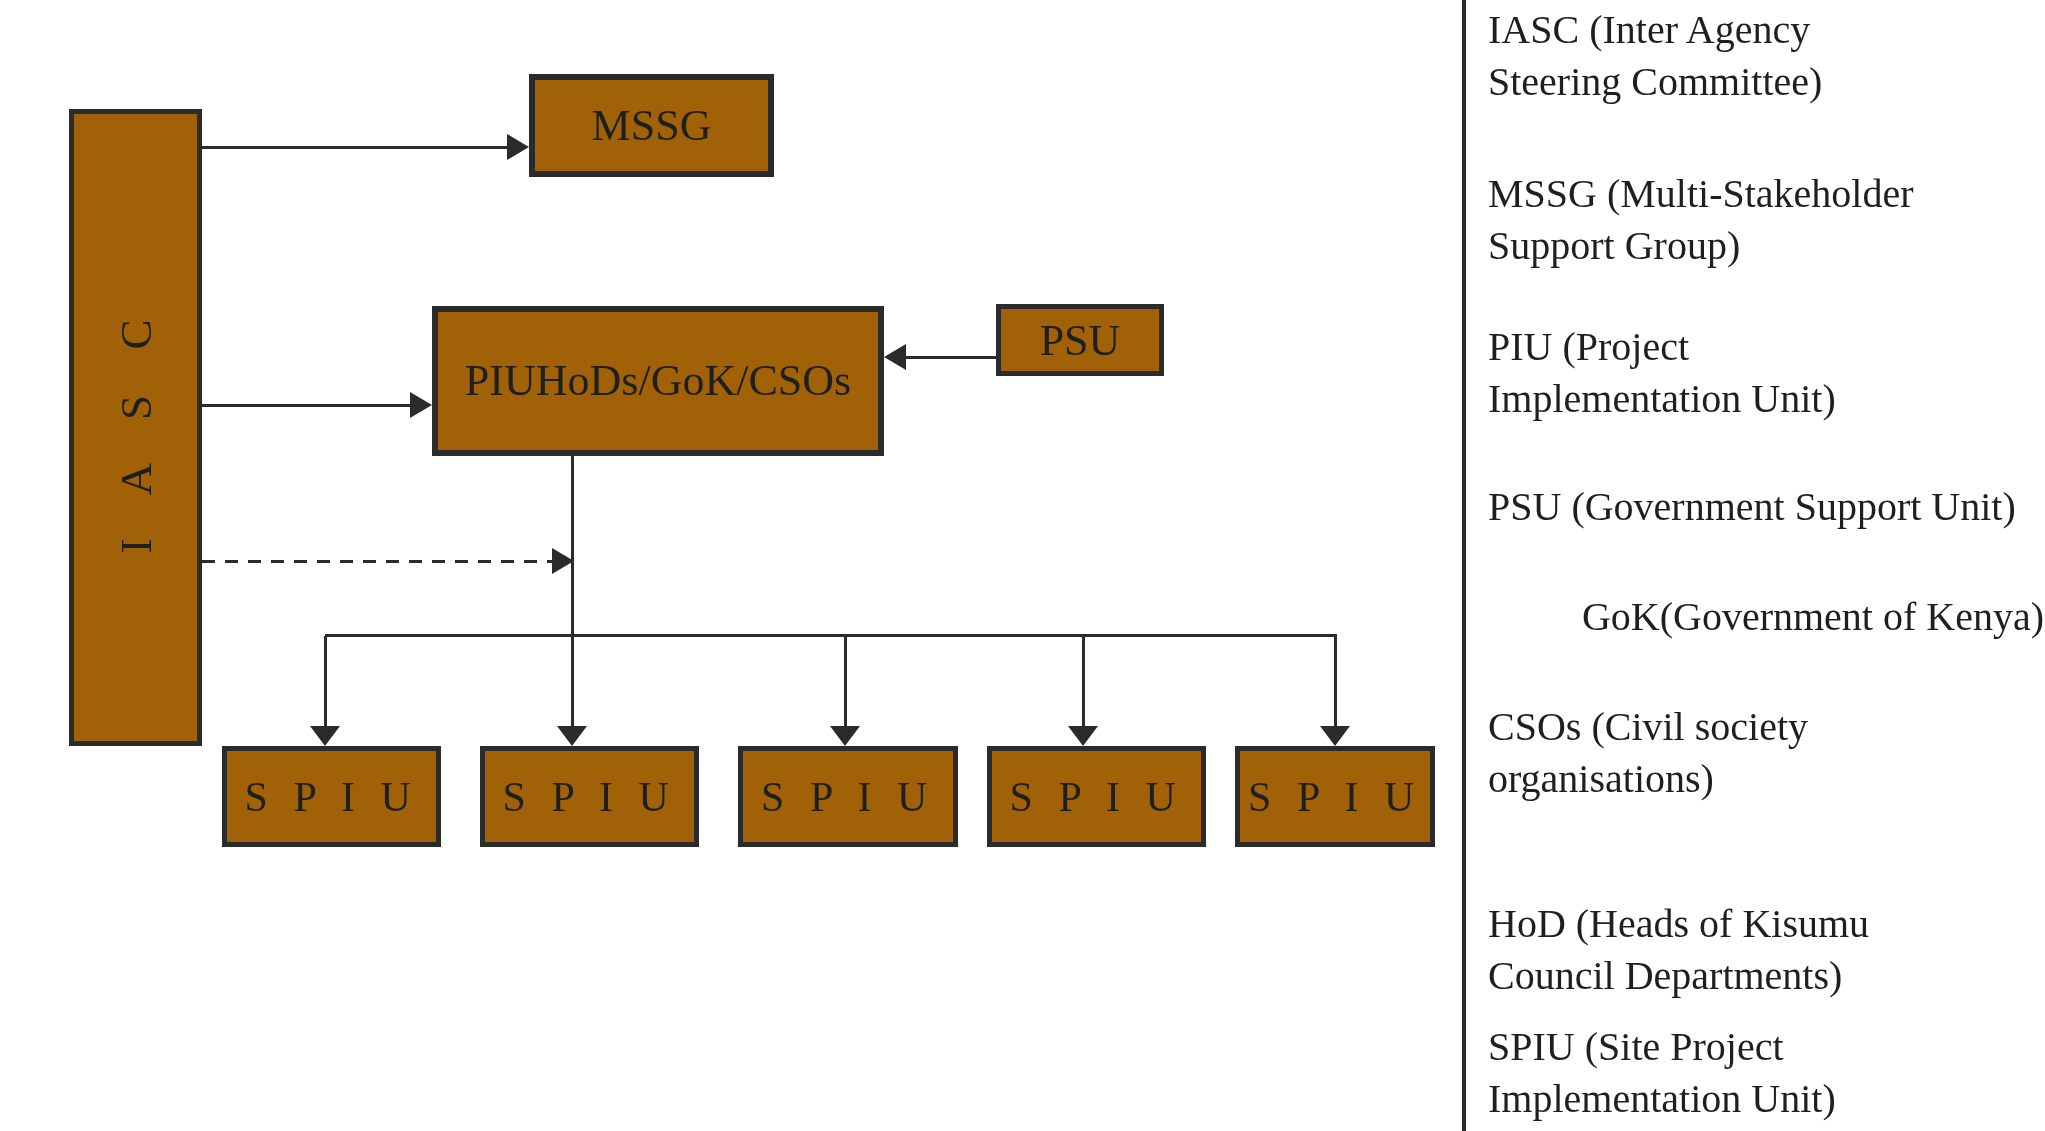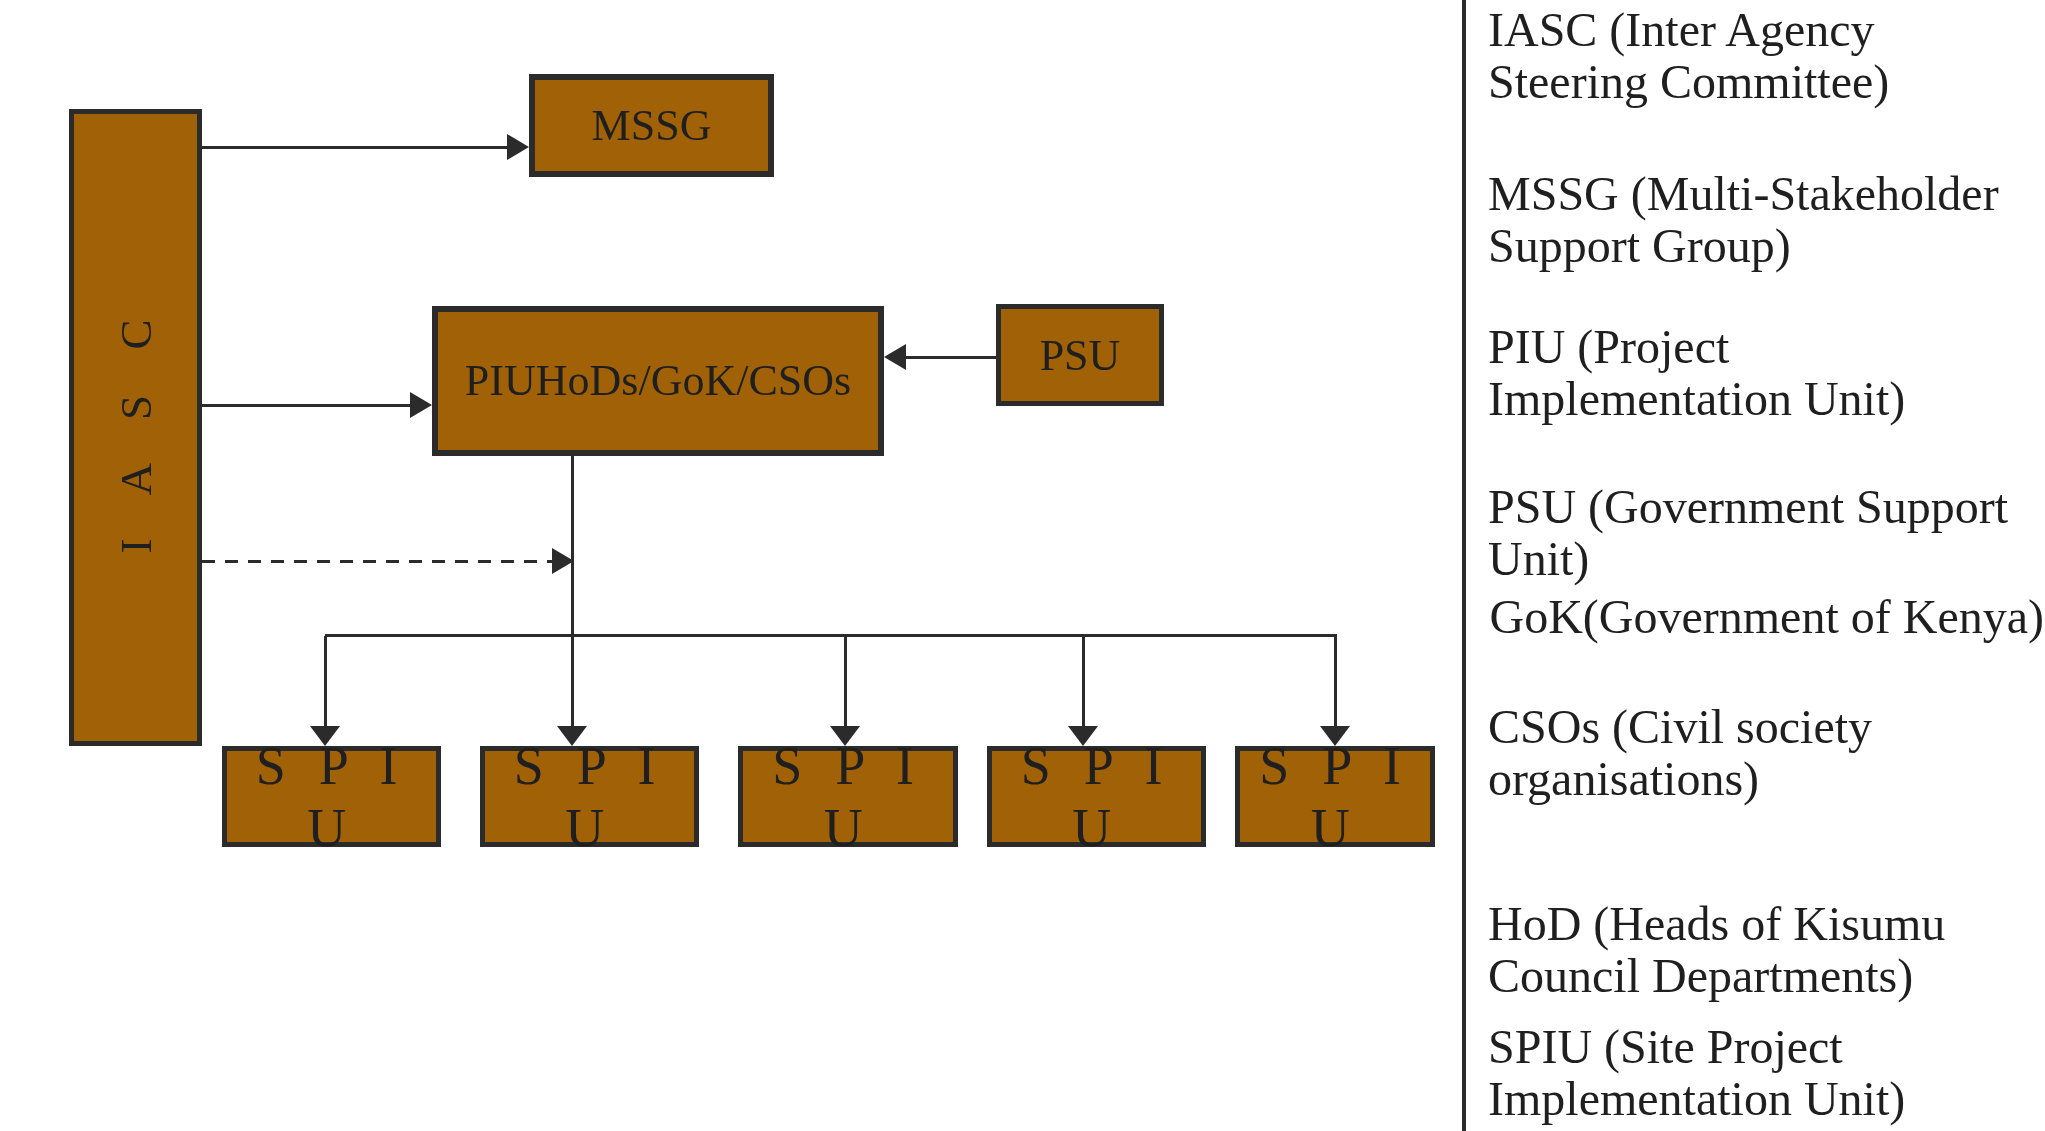--- a/index.html
+++ b/index.html
@@ -26,43 +26,43 @@
   #iasc-box{left:69px;top:109px;width:133px;height:637px;border-width:5px;}
   #iasc-box .vtext{
     transform:rotate(-90deg);
     white-space:nowrap;
     letter-spacing:0.38em;
     font-size:45px;
     flex-shrink:0;
   }
   #mssg-box{left:529px;top:74px;width:245px;height:103px;border-width:6px;}
   #piu-box{left:432px;top:306px;width:452px;height:150px;border-width:6px;flex-direction:row;line-height:62px;}
-  #psu-box{left:996px;top:304px;width:168px;height:102px;border-width:5px;justify-content:center;}
-  .spiu{top:746px;width:219px;height:101px;letter-spacing:0.18em;font-size:54px;}
+  #psu-box{left:996px;top:304px;width:168px;height:72px;border-width:5px;justify-content:center;}
+  .spiu{top:746px;width:219px;height:101px;letter-spacing:0.18em;font-size:42px;}
   #spiu-1{left:222px;}
   #spiu-2{left:480px;}
   #spiu-3{left:738px;width:220px;}
   #spiu-4{left:987px;}
   #spiu-5{left:1235px;width:200px;}
 
   .line{position:absolute;background:#2b2b2b;}
   .dashed{
     position:absolute;height:3px;
     background:repeating-linear-gradient(90deg,#2b2b2b 0 13px,transparent 13px 23px);
   }
   .head{position:absolute;width:0;height:0;}
   .head-right{border-top:13px solid transparent;border-bottom:13px solid transparent;border-left:22px solid #2b2b2b;}
   .head-left{border-top:13px solid transparent;border-bottom:13px solid transparent;border-right:22px solid #2b2b2b;}
   .head-down{border-left:15px solid transparent;border-right:15px solid transparent;border-top:20px solid #2b2b2b;}
 
   #legend-divider{position:absolute;left:1462px;top:0;width:4px;height:1131px;background:#2b2b2b;}
   .legend-item{
     position:absolute;
     left:1488px;width:556px;
-    font-size:48px;line-height:52px;
+    font-size:40px;line-height:52px;
     white-space:pre-line;
     color:#1f1f1f;
   }
   #legend-item-0{top:4px;}
   #legend-item-1{top:168px;}
   #legend-item-2{top:321px;}
   #legend-item-3{top:481px;}
   #legend-item-4{top:591px;text-align:right;}
   #legend-item-5{top:701px;}
   #legend-item-6{top:898px;}

